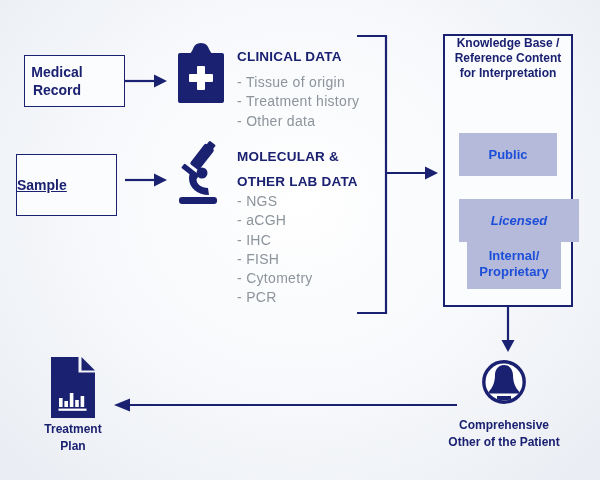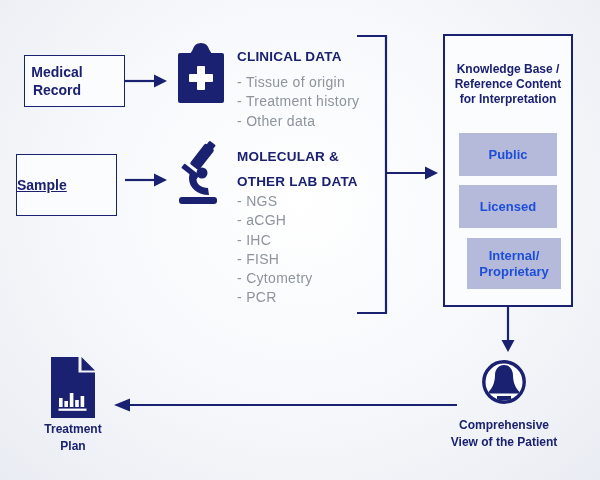--- a/index.html
+++ b/index.html
@@ -27,21 +27,20 @@
   .sec-list{
     font-size:14px;line-height:19.3px;color:#8d949c;letter-spacing:.3px;
   }
   .kb-box{
     box-sizing:border-box;
     border:2px solid #1b2171;
     background:#fbfcfe;
     text-align:center;
   }
   .kb-title{
-    margin-top:26px;
     font-weight:bold;font-size:12px;line-height:15px;
   }
   .kb-sub{
     position:absolute;
     box-sizing:border-box;
     background:#b5badb;
     display:flex;align-items:center;justify-content:center;
     text-align:center;
     font-weight:bold;font-size:13px;line-height:16px;color:#1d4ed8;
   }
@@ -127,21 +126,21 @@
 
   <div class="abs kb-box" style="left:443px;top:34px;width:130px;height:273px;">
     <div class="kb-title">
       <div>Knowledge Base /</div>
       <div>Reference Content</div>
       <div>for Interpretation</div>
     </div>
     <div class="kb-sub" style="left:14px;top:97px;width:98px;height:43px;">
       <span>Public</span>
     </div>
-    <div class="kb-sub" style="left:14px;top:149px;width:98px;height:43px;">
+    <div class="kb-sub" style="left:14px;top:163px;width:120px;height:43px;font-style:italic;">
       <span>Licensed</span>
     </div>
     <div class="kb-sub" style="left:22px;top:202px;width:94px;height:51px;">
       <span>
         <span style="display:block">Internal/</span>
         <span style="display:block">Proprietary</span>
       </span>
     </div>
   </div>
 
@@ -153,21 +152,21 @@
       </defs>
     <circle cx="24" cy="24" r="20.2" fill="#ffffff" stroke="#1b2171" stroke-width="3.4"></circle>
     <g fill="#1b2171" clip-path="url(#pclip)">
       <path d="M24 7 C18.5 7 15 11.5 15 17 C15 24.5 12.5 30 8 34.5 L8 35.5 L40 35.5 L40 34.5 C35.5 30 33 24.5 33 17 C33 11.5 29.5 7 24 7 Z"></path>
       <rect x="17" y="38" width="14" height="9"></rect>
     </g>
   </svg>
 
   <div class="abs caption" style="left:414px;top:417px;width:180px;">
     <div>Comprehensive</div>
-    <div>View of the Patient</div>
+    <div>Other of the Patient</div>
   </div>
 
   <svg class="abs" style="left:51px;top:357px" width="44" height="61" viewBox="0 0 44 61">
     <g fill="#1b2171">
       <path d="M0 0 H27.5 V15.5 H44 V61 H0 Z"></path>
       <path d="M30.5 0 L44 13.5 L30.5 13.5 Z"></path>
     </g>
     <g fill="#ffffff">
       <rect x="8" y="41" width="3.6" height="9"></rect>
       <rect x="13.4" y="44" width="3.6" height="6"></rect>

